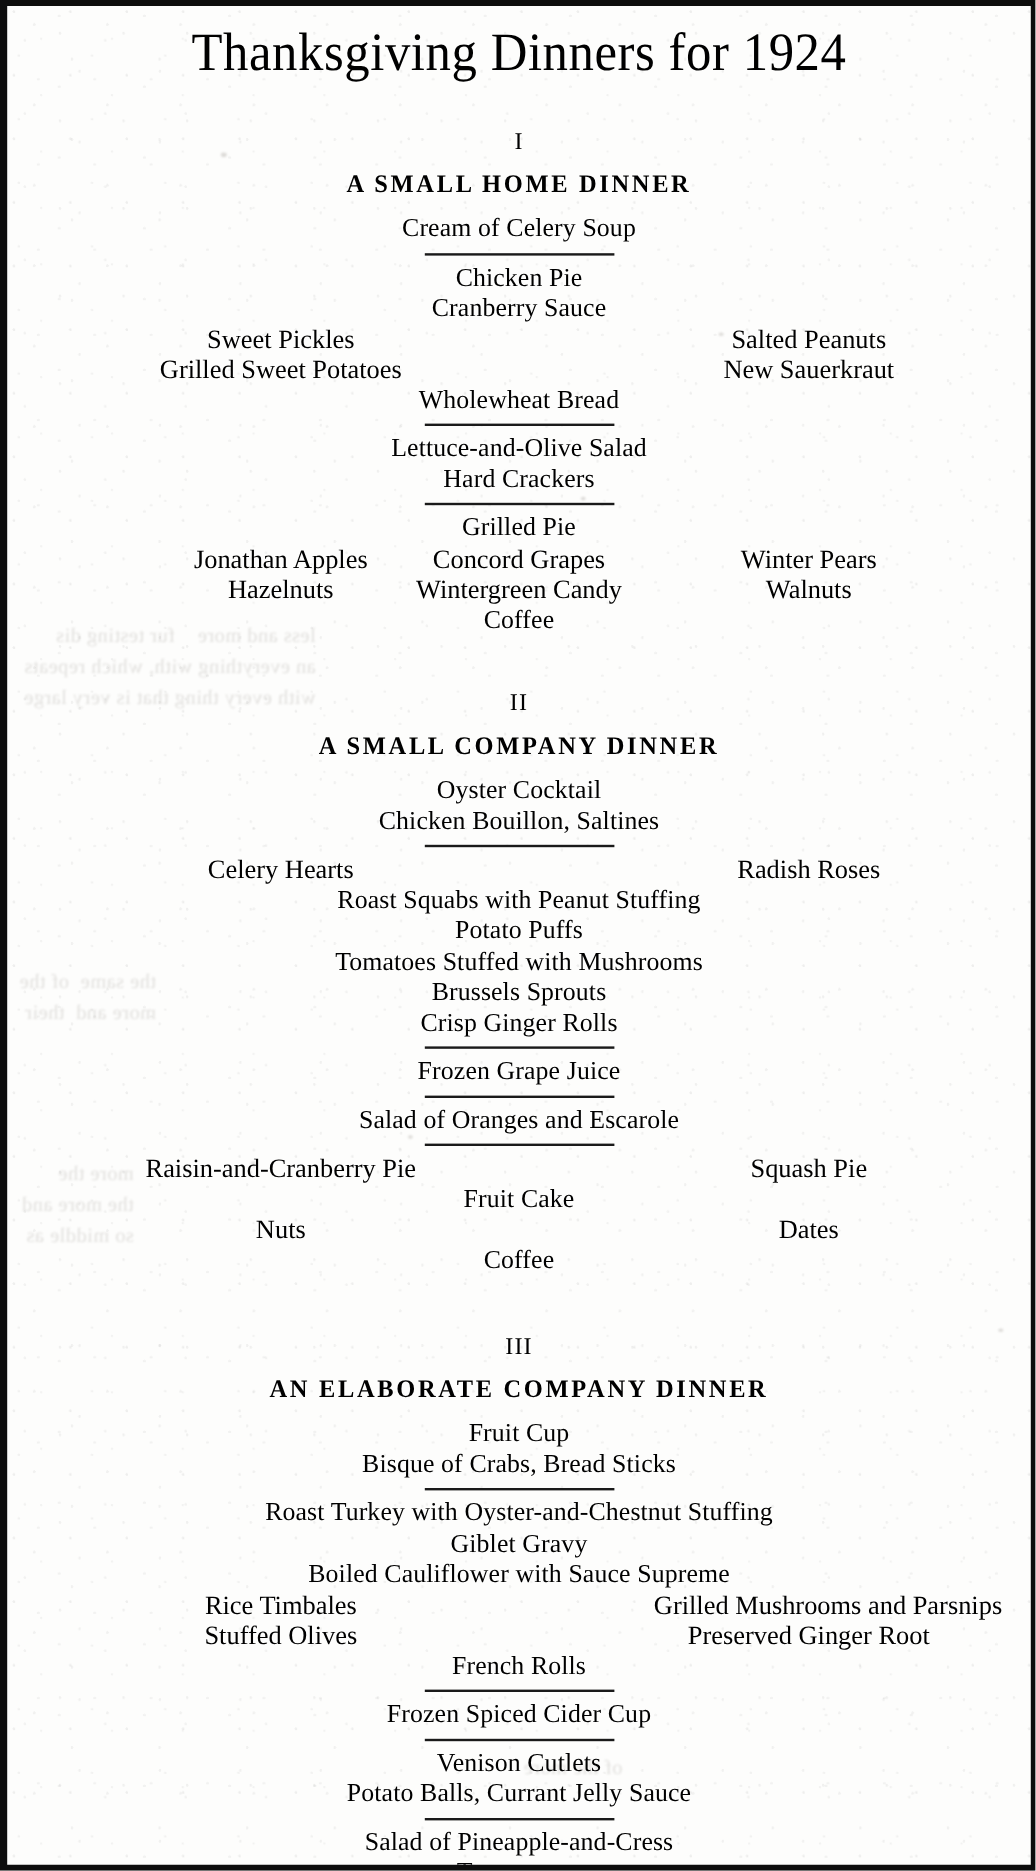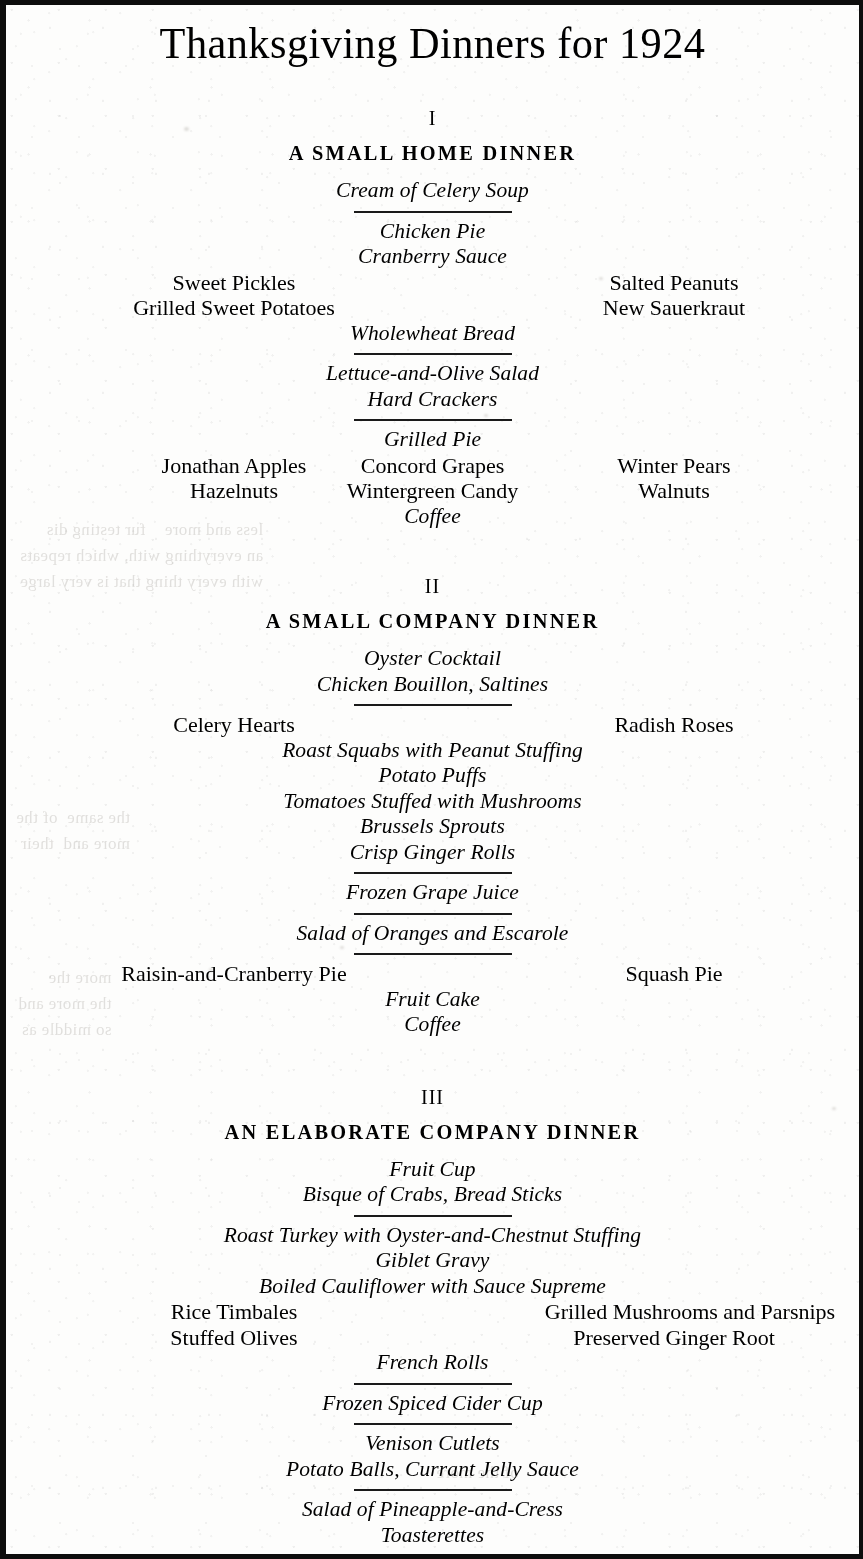--- a/index.html
+++ b/index.html
@@ -125,21 +125,20 @@
   .course-list { margin: 0; padding: 0; }
 
   
   .dish {
     text-align: center;
     font-size: 21.5px;
     line-height: 25.5px;
     font-weight: 400;
     letter-spacing: .1px;
     white-space: nowrap;
-    font-style: italic;
   }
 
   
   .course-list > .dish:first-child { margin-top: 9px; }
 
   
   .dish-row {
     position: relative;
     width: 100%;
     height: 25.5px;
@@ -245,20 +244,24 @@
           <div class="course-rule"></div>
           <div class="dish">Frozen Grape Juice</div>
           <div class="course-rule"></div>
           <div class="dish">Salad of Oranges and Escarole</div>
           <div class="course-rule"></div>
           <div class="dish-row">
             <span class="slot" style="left: 228px;">Raisin-and-Cranberry Pie</span>
             <span class="slot" style="left: 668px;">Squash Pie</span>
           </div>
           <div class="dish">Fruit Cake</div>
+          <div class="dish-row">
+            <span class="slot" style="left: 228px;">Nuts</span>
+            <span class="slot" style="left: 668px;">Dates</span>
+          </div>
           <div class="dish">Coffee</div>
         </div>
     </section>
 
     <section class="menu-section" id="menu-3">
       <div class="menu-numeral">III</div>
       <div class="menu-heading">AN ELABORATE COMPANY DINNER</div>
       <div class="course-list">
           <div class="dish">Fruit Cup</div>
           <div class="dish">Bisque of Crabs, Bread Sticks</div>

